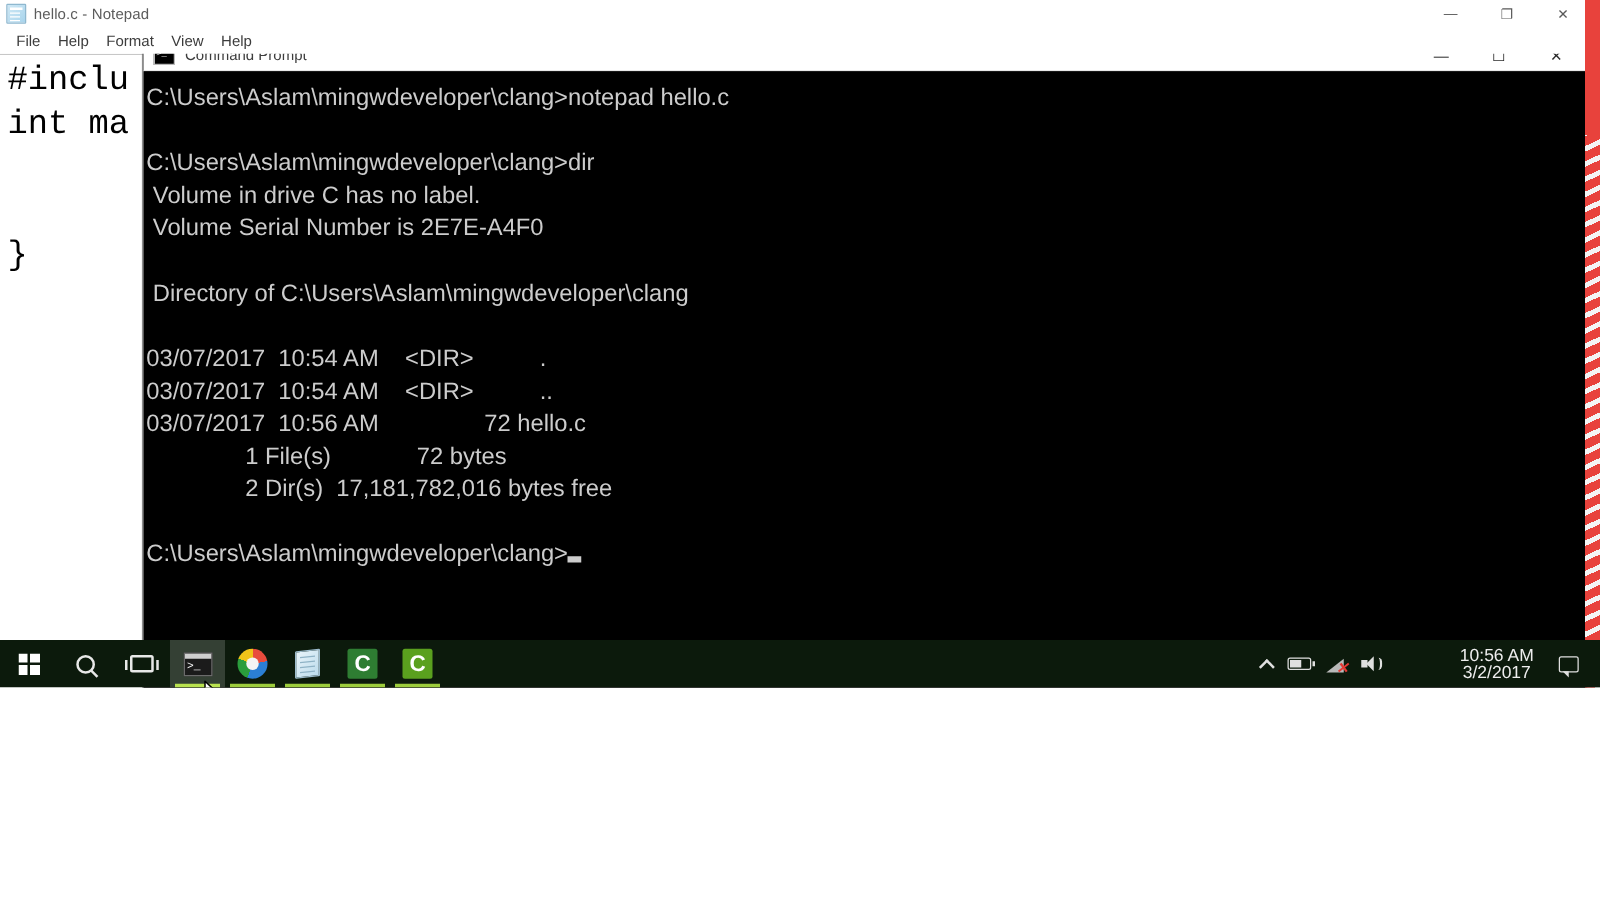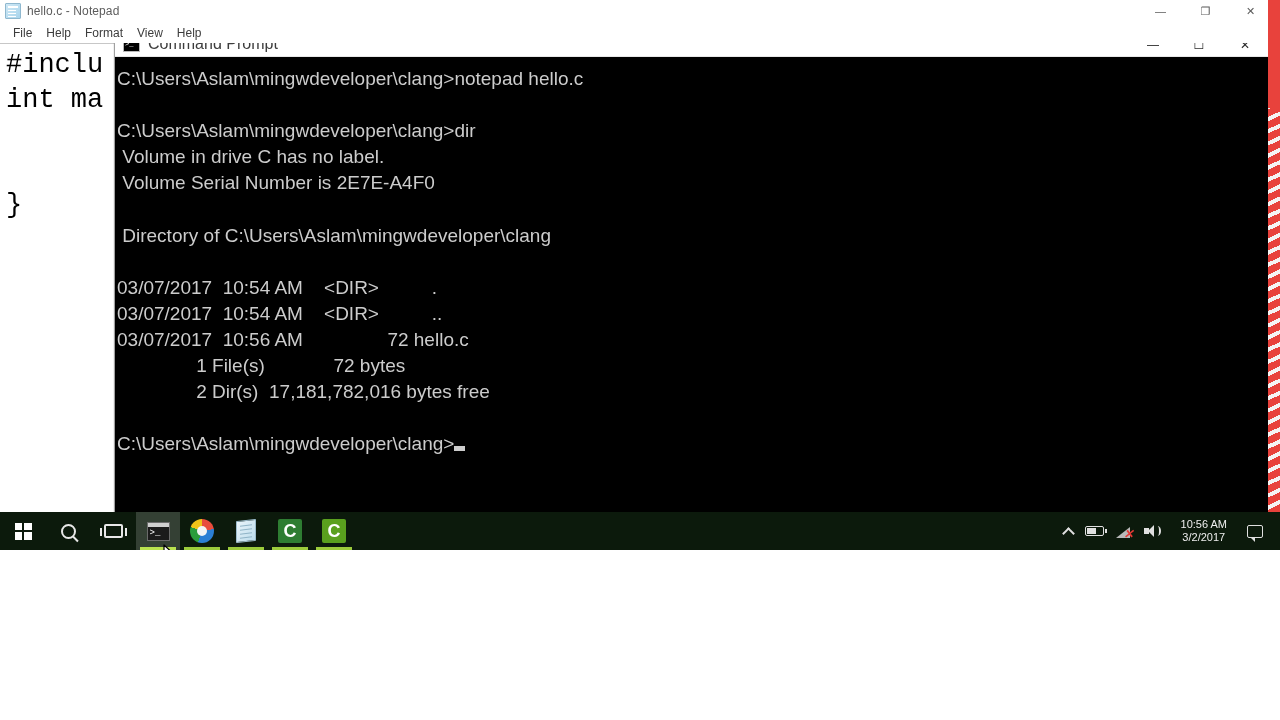--- a/index.html
+++ b/index.html
@@ -143,21 +143,21 @@
   }
   .cmd-icon::before {
     content:""; position:absolute; left:0; right:0; top:0; height:3px;
     background:#d7d7d7;
   }
   .cmd-icon::after {
     content:"\003E_"; position:absolute; left:1px; top:2px;
     font-family:"Liberation Mono", monospace;
     font-size:7px; color:#ffffff; line-height:9px;
   }
-  #cmd-title { font-size:16px; color:#3d3d3d; }
+  #cmd-title { font-size:12px; color:#3d3d3d; }
   .cmd-winbtns { position:absolute; right:0; top:0; height:25px; display:flex; }
   .cmd-winbtn {
     width: 46px; height:25px;
     display:flex; align-items:center; justify-content:center;
     color:#2b2b2b; font-size:12px;
   }
   #cmd-console {
     flex:1 1 auto;
     background:#000000;
     padding: 9px 0 0 2px;
@@ -319,22 +319,23 @@
   .speaker::after {
     content:""; position:absolute; left:4px; top:1px;
     border-top:6px solid transparent; border-bottom:6px solid transparent;
     border-right:6px solid #e0e0e0;
   }
   .speaker b {
     position:absolute; right:0; top:2px; width:7px; height:10px;
     border-right:2px solid #e0e0e0; border-radius:50%;
   }
   #tray-clock {
-    text-align:center; line-height:13px; font-size:11px; color:#eeeeee;
+    text-align:center; line-height:13px; font-size:14px; color:#eeeeee;
     padding: 0 8px;
+    margin-left: 42px;
   }
   .action-center {
     width:16px; height:13px; border:1.6px solid #e0e0e0; border-radius:2px;
     position:relative;
   }
   .action-center::after {
     content:""; position:absolute; left:2px; bottom:-5px;
     border-left:5px solid transparent; border-top:5px solid #e0e0e0;
   }
   #show-desktop {

